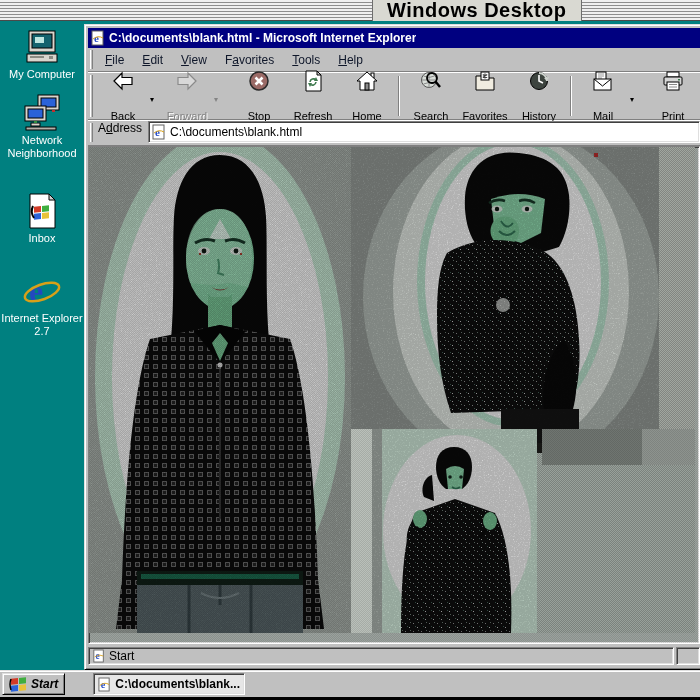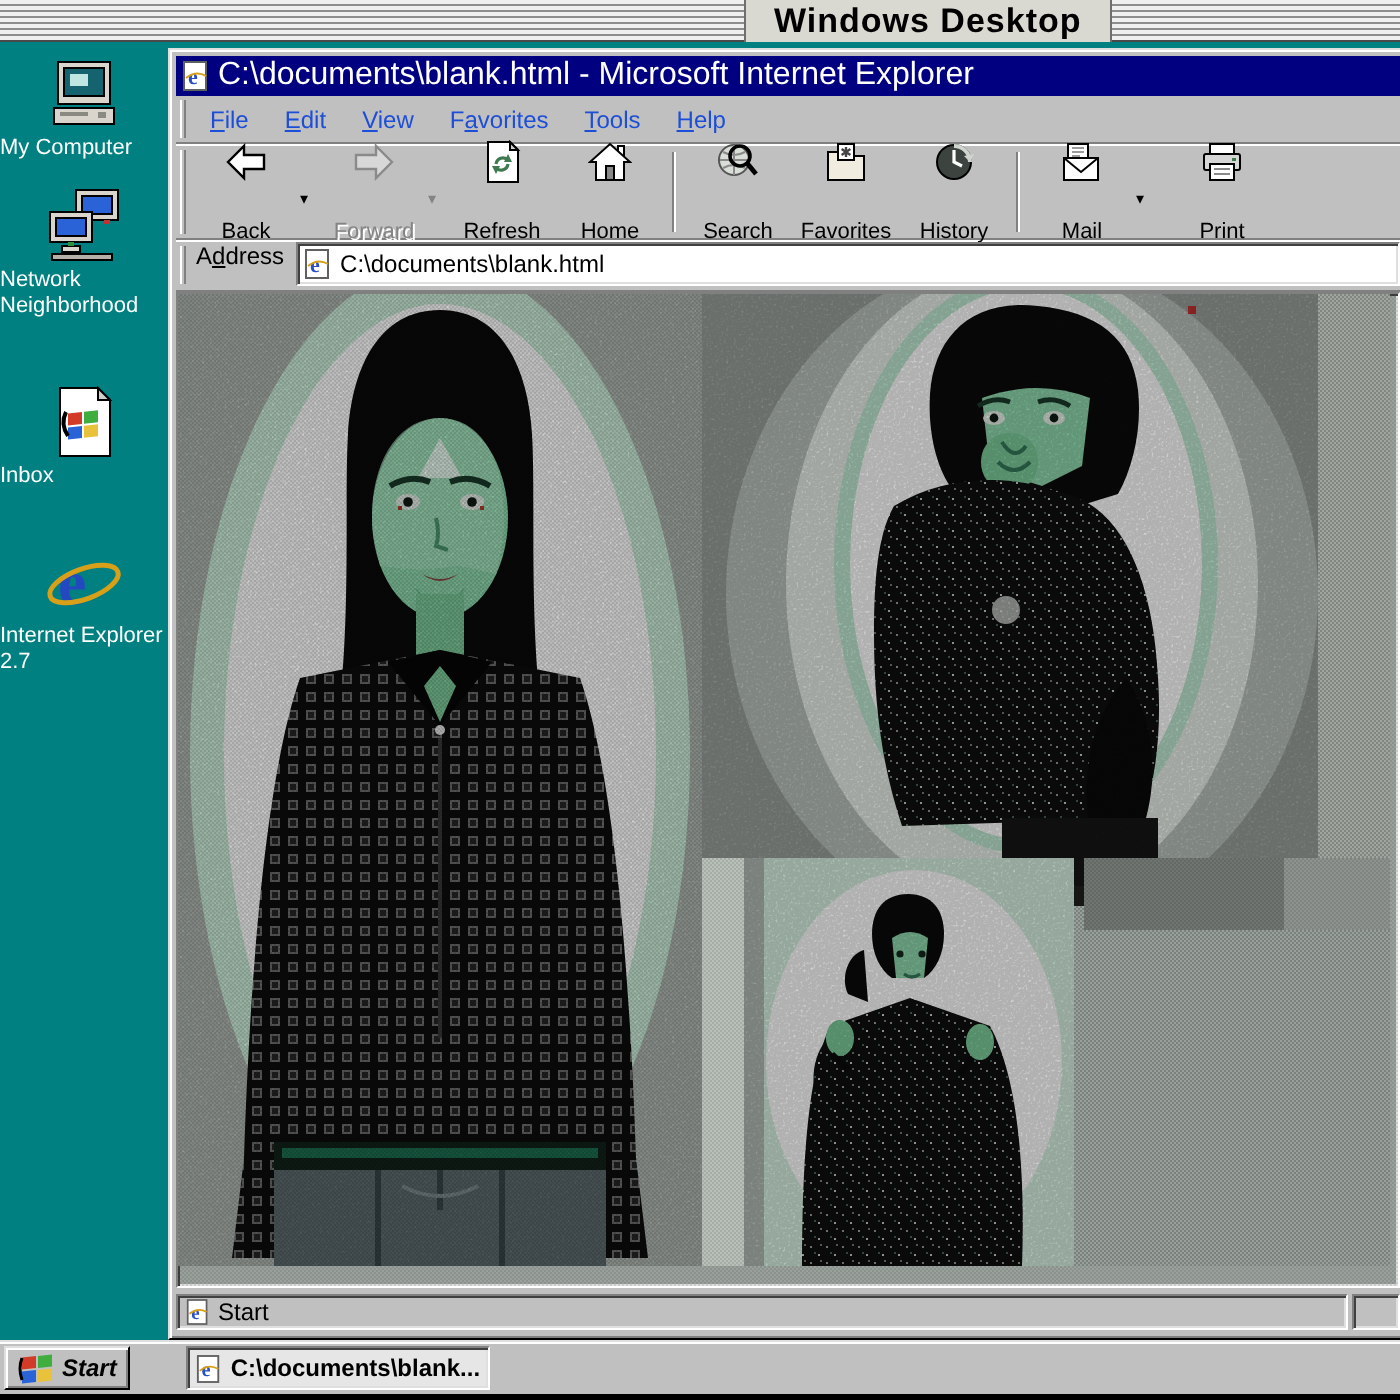--- a/index.html
+++ b/index.html
@@ -6,48 +6,48 @@
   html,body { width:700px; height:700px; }
   body { font-family:"Liberation Sans", sans-serif; background:#008080; }
   .screen { position:relative; width:700px; height:700px; overflow:hidden; background:#008080; }
 
   
   .mac-bar { position:absolute; left:0; top:0; width:700px; height:21px;
     background:repeating-linear-gradient(to bottom,#efefef 0 2px,#8d8d8d 2px 3px);
     border-bottom:1px solid #4a4a4a; }
   .mac-bar-label { position:absolute; left:372px; top:0; height:21px; padding:0 14px;
     background:#d9d9d2; border-left:1px solid #6e6e6e; border-right:1px solid #6e6e6e;
-    font-size:17px; font-weight:bold; color:#000; line-height:21px; letter-spacing:0.5px; }
+    font-size:20px; font-weight:bold; color:#000; line-height:21px; letter-spacing:0.5px; }
 
   
-  .dicon { position:absolute; left:0; width:84px; cursor:default; }
+  .dicon { position:absolute; left:0; width:84px; text-align:center; cursor:default; }
   .dicon-img { width:40px; height:38px; margin:0 auto; }
   .dicon-img svg { width:100%; height:100%; }
   .dicon-label { margin-top:2px; font-size:11px; color:#fff; line-height:1.2; }
 
   
   .raised { border:1px solid; border-color:#dfdfdf #000 #000 #dfdfdf;
     box-shadow:inset 1px 1px 0 #fff, inset -1px -1px 0 #808080; background:#c0c0c0; }
   .sunken2 { border:1px solid; border-color:#808080 #fff #fff #808080;
     box-shadow:inset 1px 1px 0 #404040, inset -1px -1px 0 #dfdfdf; }
   .gripper { width:3px; align-self:stretch; margin:2px 3px 2px 2px;
     border-left:1px solid #fff; border-right:1px solid #808080; }
 
   
   .window { position:absolute; left:84px; top:24px; width:620px; height:646px;
     display:flex; flex-direction:column; padding:3px; }
   .titlebar { height:20px; background:#000080; display:flex; align-items:center;
     padding:0 3px; gap:4px; flex:none; }
-  .titlebar .title { color:#fff; font-size:16px; font-weight:normal; white-space:nowrap; overflow:hidden;text-align:center; }
+  .titlebar .title { color:#fff; font-size:12px; font-weight:bold; white-space:nowrap; overflow:hidden;text-align:center; }
   .icon14 { width:14px; height:16px; flex:none; }
   .icon14 svg { width:100%; height:100%; }
 
   .menubar { height:24px; display:flex; align-items:center; flex:none;
     border-bottom:1px solid #808080; box-shadow:0 1px 0 #fff; }
-  .menu-item { font-size:12px; padding:2px 9px; color:#1d4ed8; }
+  .menu-item { font-size:12px; padding:2px 9px; color:#0f172a; }
   .menu-item u { text-decoration:underline; }
 
   .toolbar { height:48px; display:flex; align-items:center; flex:none;
     border-bottom:1px solid #808080; box-shadow:0 1px 0 #fff; padding-top:1px; }
   .tbtn { width:54px; height:44px; display:flex; flex-direction:column; align-items:center;
     justify-content:center; gap:18px; flex:none; }
   .ticon { width:22px; height:22px; }
   .ticon svg { width:100%; height:100%; }
   .tlabel { font-size:11px; color:#000; white-space:nowrap; }
   .tbtn.disabled .tlabel { color:#848484; text-shadow:1px 1px 0 #fff; }
@@ -217,20 +217,29 @@
       <div class="tbtn disabled">
         <span class="ticon">
           <svg viewBox="0 0 22 22">
               <polygon points="20,11 12,3 12,7.5 2,7.5 2,14.5 12,14.5 12,19" fill="#d8d8d8" stroke="#8a8a8a" stroke-width="1.2"></polygon>
             </svg>
         </span>
         <span class="tlabel">Forward</span>
       </div>
       <div class="tcaret disabled">▾</div>
 
+      <div class="tbtn" style="margin-left:8px">
+        <span class="ticon">
+          <svg viewBox="0 0 22 22">
+            <circle cx="11" cy="11" r="9" fill="#9a6a66" stroke="#2a2a2a" stroke-width="1.5"></circle>
+            <path d="M7.5 7.5 L14.5 14.5 M14.5 7.5 L7.5 14.5" stroke="#fff" stroke-width="2.6"></path>
+          </svg>
+        </span>
+        <span class="tlabel">Stop</span>
+      </div>
 
       <div class="tbtn">
         <span class="ticon">
           <svg viewBox="0 0 22 22">
             <path d="M4 1 h11 l4 4 v16 h-15 z" fill="#fff" stroke="#000"></path>
             <polygon points="15,1 19,5 15,5" fill="#cfcfcf" stroke="#000"></polygon>
             <path d="M8 12 a3.5 3.5 0 0 1 6 -2" fill="none" stroke="#3f7a4f" stroke-width="1.6"></path>
             <polygon points="14,7 16,11 12,11" fill="#3f7a4f"></polygon>
             <path d="M14 12 a3.5 3.5 0 0 1 -6 2" fill="none" stroke="#3f7a4f" stroke-width="1.6"></path>
             <polygon points="8,17 6,13 10,13" fill="#3f7a4f"></polygon>

